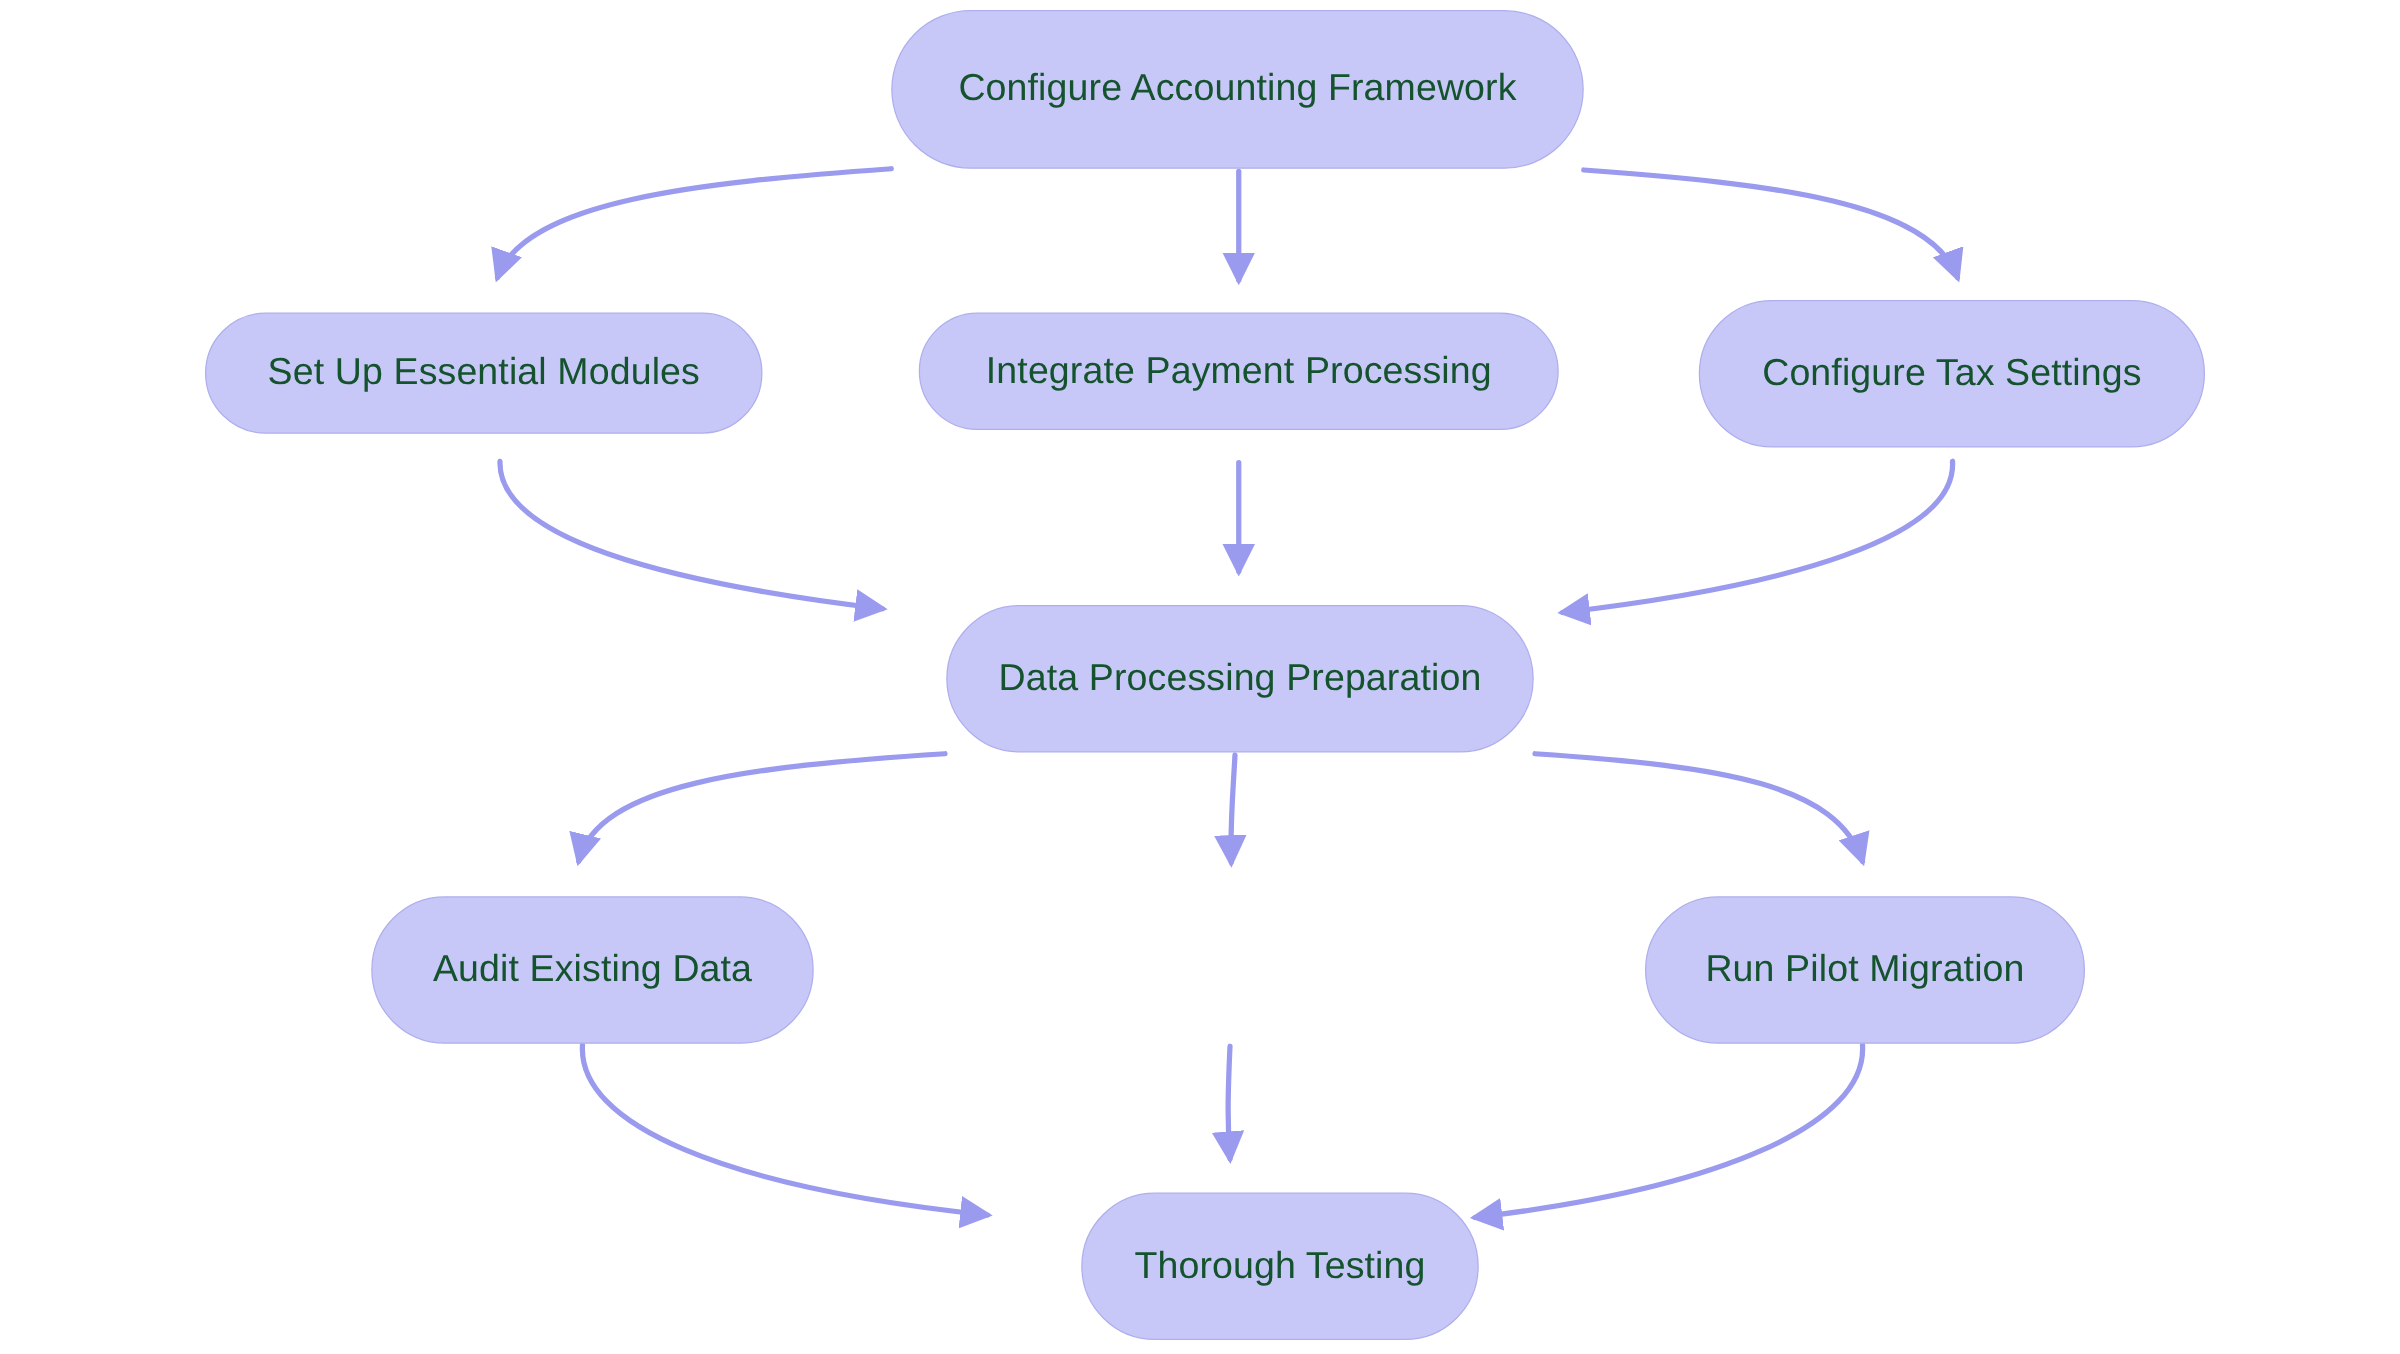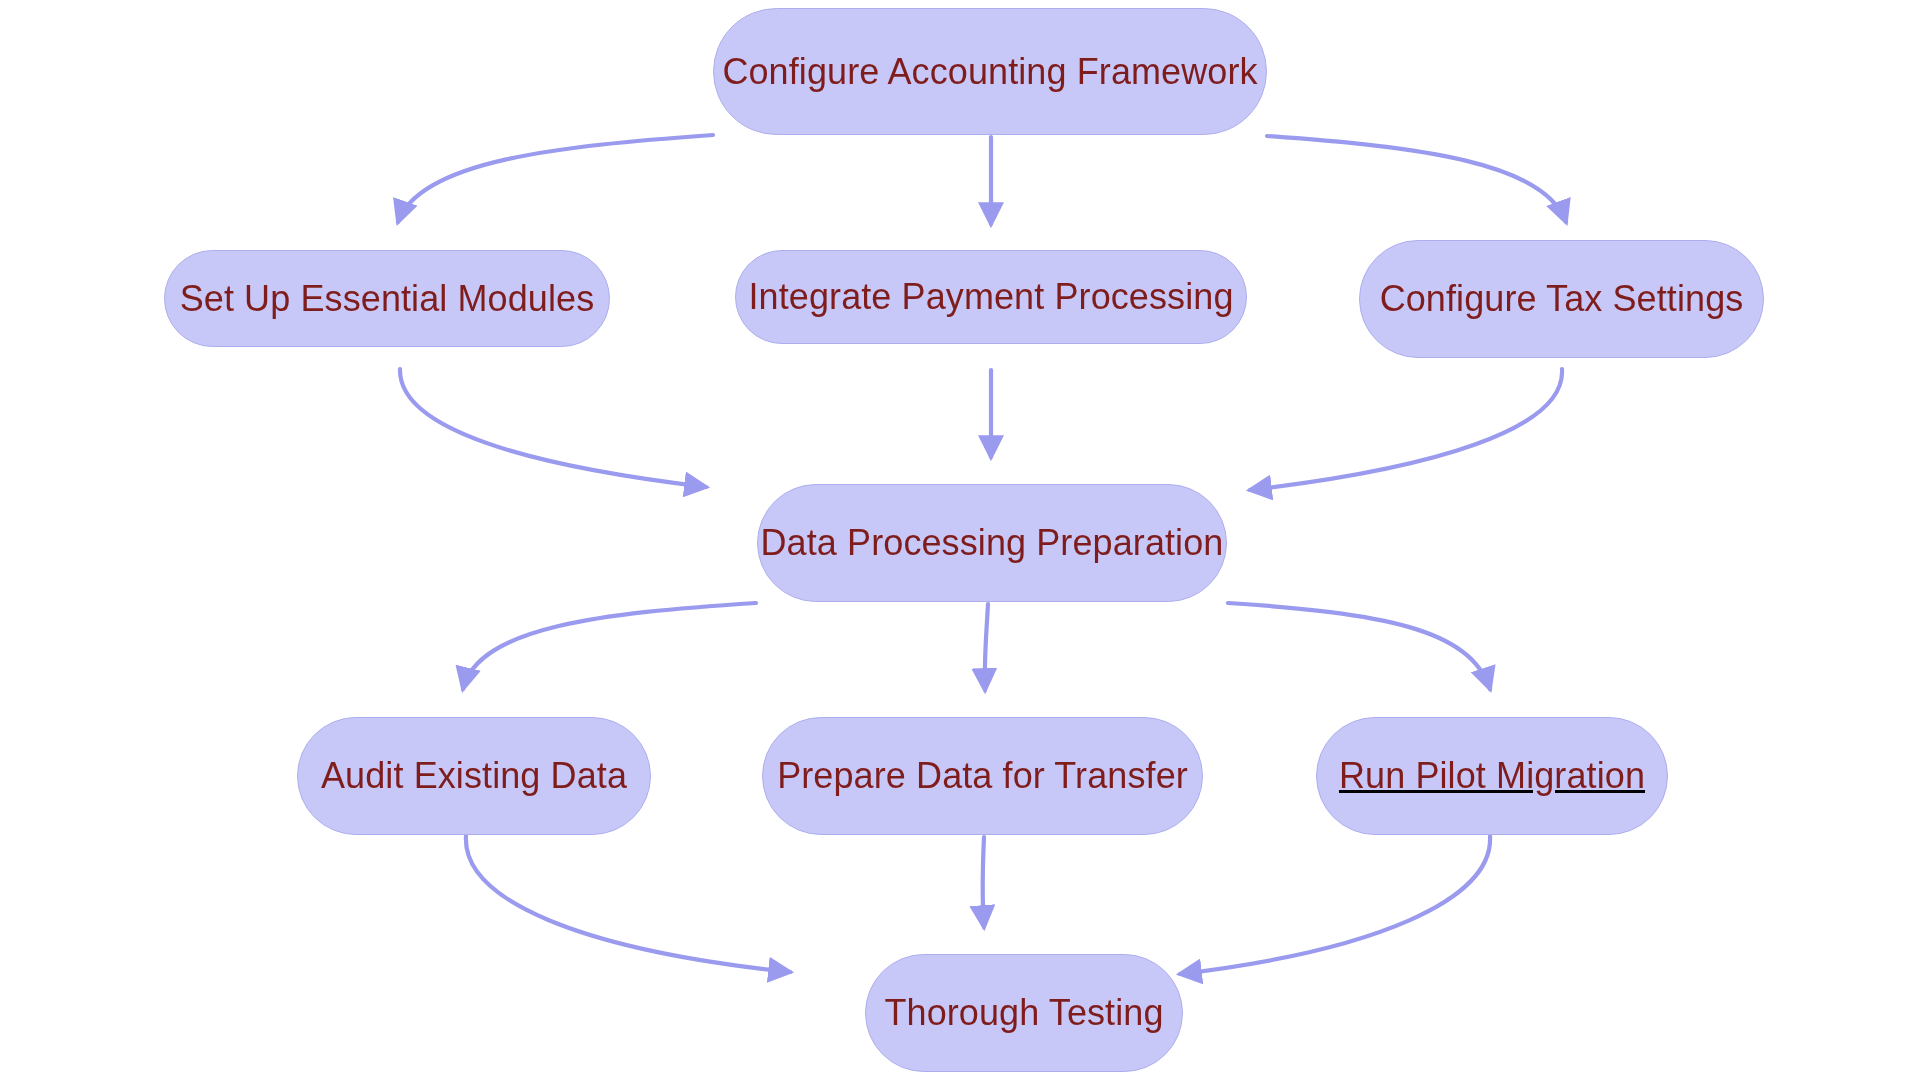--- a/index.html
+++ b/index.html
@@ -38,23 +38,23 @@
     box-sizing: border-box;
     background: #c8c8f8;
     border: 1.4px solid #aeaeee;
     border-radius: 999px;
     display: flex;
     align-items: center;
     justify-content: center;
     text-align: center;
   }
   .node-label {
-    color: #7f1d1d;
+    color: #14532d;
     font-family: "Liberation Sans", sans-serif;
-    font-size: 36px;
+    font-size: 30px;
     font-weight: 400;
     letter-spacing: 0.1px;
     line-height: 1.15;
     white-space: nowrap;
   }
 </style>
 </head>
 <body>
 
 <div id="canvas">
@@ -105,25 +105,22 @@
     </div>
 
     <div class="node" style="left:757px; top:484px; width:470px; height:118px;">
       <span class="node-label">Data Processing Preparation</span>
     </div>
 
     <div class="node" style="left:297px; top:717px; width:354px; height:118px;">
       <span class="node-label">Audit Existing Data</span>
     </div>
 
-    <div class="node" style="left:762px; top:717px; width:441px; height:118px;">
-      <span class="node-label">Prepare Data for Transfer</span>
-    </div>
 
-    <div class="node" style="left:1316px; top:717px; width:352px; height:118px;text-decoration:underline;">
+    <div class="node" style="left:1316px; top:717px; width:352px; height:118px;">
       <span class="node-label">Run Pilot Migration</span>
     </div>
 
     <div class="node" style="left:865px; top:954px; width:318px; height:118px;">
       <span class="node-label">Thorough Testing</span>
     </div>
 
   </div>
 </div>
 

